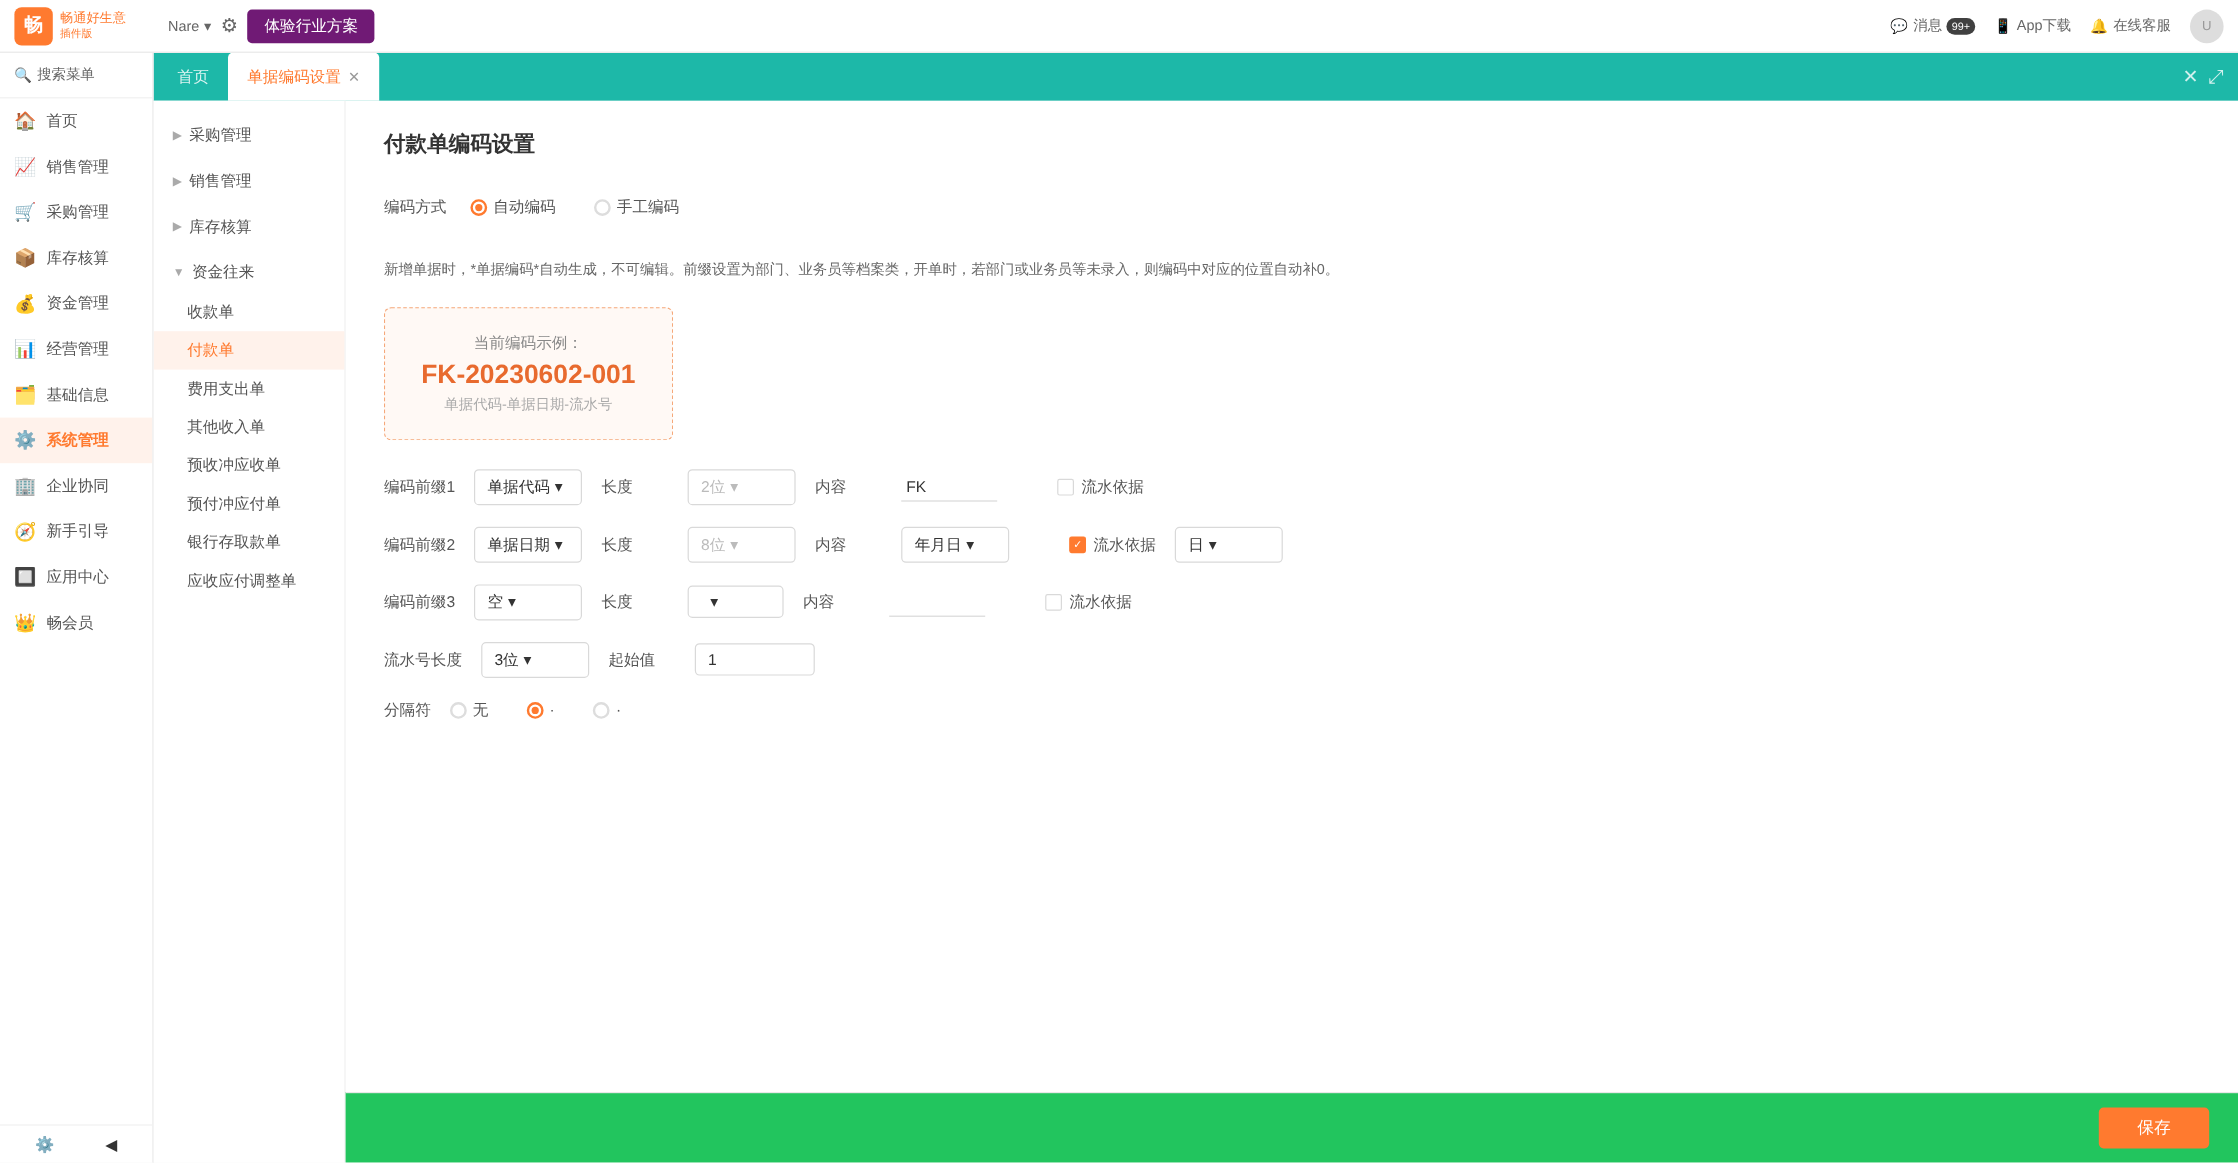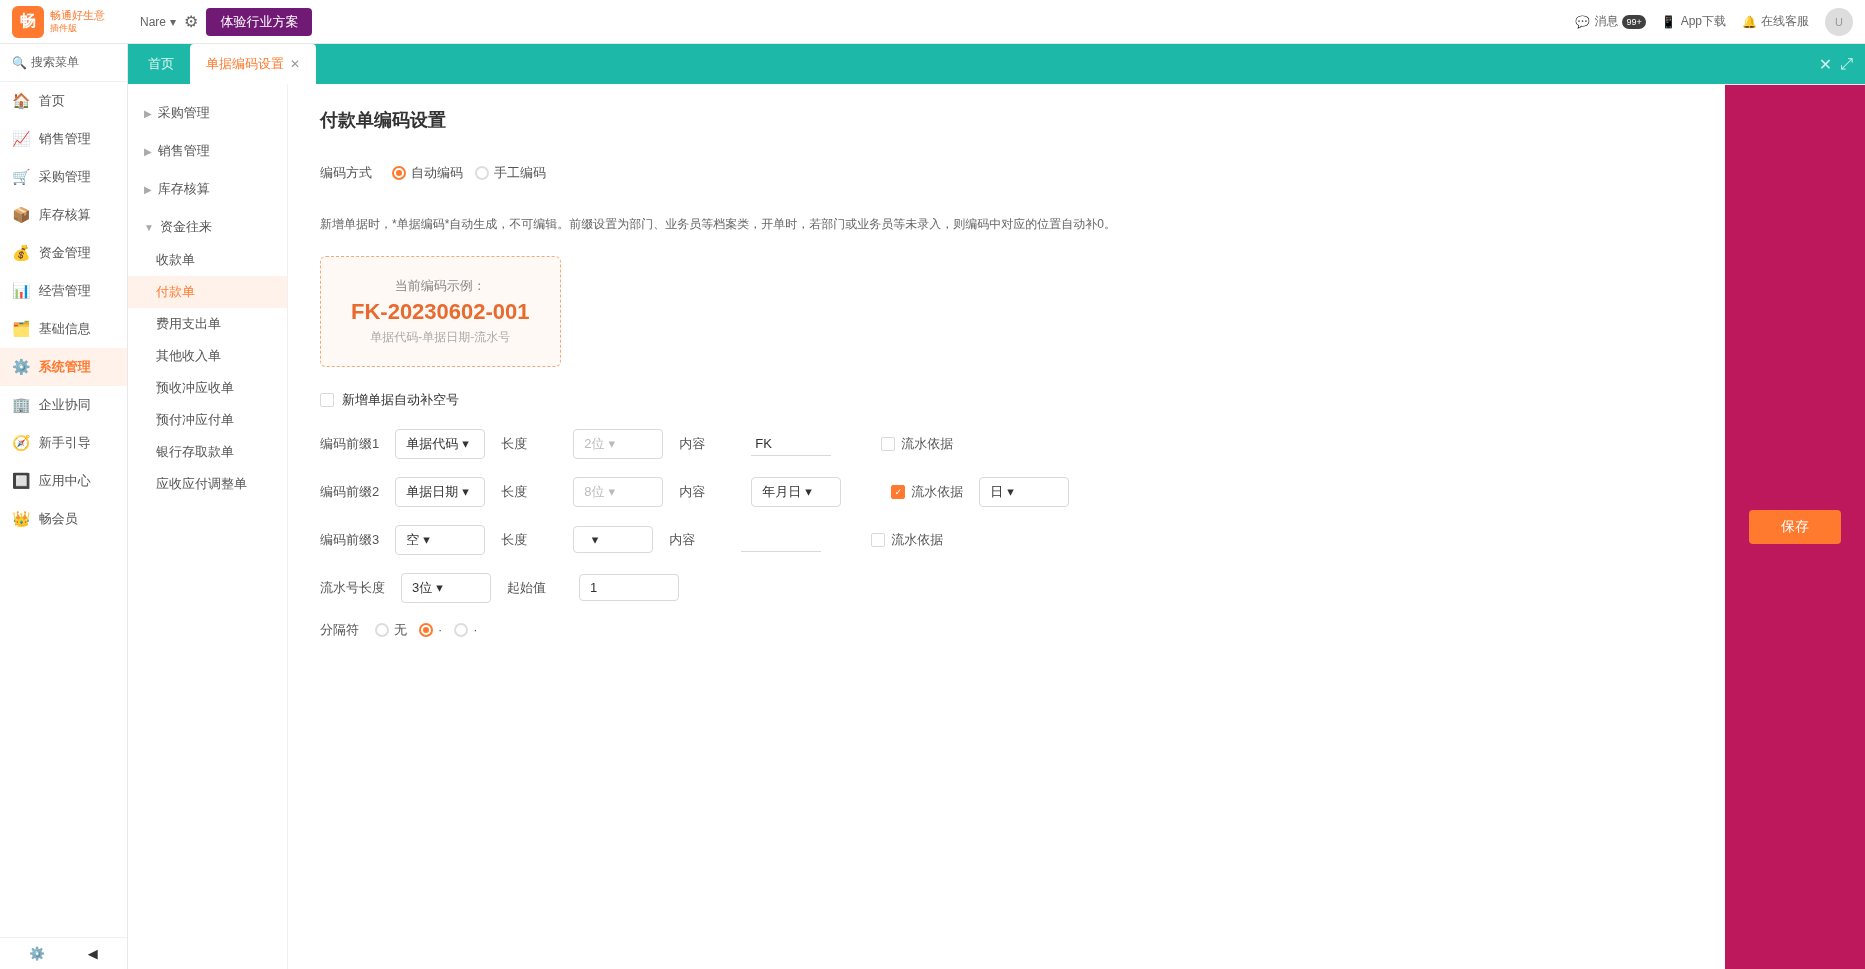--- a/index.html
+++ b/index.html
@@ -158,21 +158,21 @@
       font-size: 18px; font-weight: bold; color: #333; margin-bottom: 20px;
     }
 
     
     .encoding-type {
       display: flex; align-items: center; gap: 20px;
       padding: 12px 0 16px;
       margin-bottom: 16px;
     }
     .encoding-label { color: #555; font-size: 13px; }
-    .radio-group { display: flex; align-items: center; gap: 12px; }
+    .radio-group { display: flex; align-items: center; gap: 32px; }
     .radio-item { display: flex; align-items: center; gap: 5px; cursor: pointer; font-size: 13px; color: #555; }
     .radio-circle {
       width: 14px; height: 14px; border-radius: 50%;
       border: 2px solid #ddd; display: flex; align-items: center; justify-content: center;
     }
     .radio-circle.selected { border-color: #ff7a2f; }
     .radio-circle.selected::after {
       content: ''; width: 6px; height: 6px; border-radius: 50%; background: #ff7a2f;
     }
 
@@ -232,21 +232,21 @@
 
     
     .separator-section {
       display: flex; align-items: center; gap: 16px; margin-top: 8px;
     }
     .separator-label { color: #555; font-size: 13px; }
 
     
     .bottom-bar {
       border-top: 1px solid #e8e8e8;
-      background: #be185d;
+      background: #22c55e;
       padding: 12px 24px;
       display: flex;
       align-items: center;
       justify-content: flex-end;
     }
     .save-btn {
       background: #ff7a2f; color: #fff; border: none; border-radius: 4px;
       padding: 8px 32px; font-size: 14px; cursor: pointer;
     }
 
@@ -404,21 +404,21 @@
           <div class="sub-nav-item active">付款单</div>
           <div class="sub-nav-item">费用支出单</div>
           <div class="sub-nav-item">其他收入单</div>
           <div class="sub-nav-item">预收冲应收单</div>
           <div class="sub-nav-item">预付冲应付单</div>
           <div class="sub-nav-item">银行存取款单</div>
           <div class="sub-nav-item">应收应付调整单</div>
         </div>
       </div>
 
-      <div style="flex:1; display:flex; flex-direction:row;">
+      <div style="flex:1; display:flex; flex-direction:column;">
         <div class="form-area">
           <div class="page-title">付款单编码设置</div>
 
           
           <div class="encoding-type">
             <span class="encoding-label">编码方式</span>
             <div class="radio-group">
               <label class="radio-item">
                 <div class="radio-circle selected"></div>
                 <span>自动编码</span>
@@ -434,24 +434,20 @@
           <div class="info-tip">新增单据时，*单据编码*自动生成，不可编辑。前缀设置为部门、业务员等档案类，开单时，若部门或业务员等未录入，则编码中对应的位置自动补0。</div>
 
           
           <div class="code-preview">
             <div class="code-preview-label">当前编码示例：</div>
             <div class="code-preview-value">FK-20230602-001</div>
             <div class="code-preview-desc">单据代码-单据日期-流水号</div>
           </div>
 
           
-          <div class="checkbox-row">
-            <div class="checkbox-box"></div>
-            <span>新增单据自动补空号</span>
-          </div>
 
           
           <div class="form-row">
             <span class="form-label">编码前缀1</span>
             <div class="form-select">
               <span>单据代码</span>
               <span>▾</span>
             </div>
             <span class="form-label">长度</span>
             <div class="form-select">

